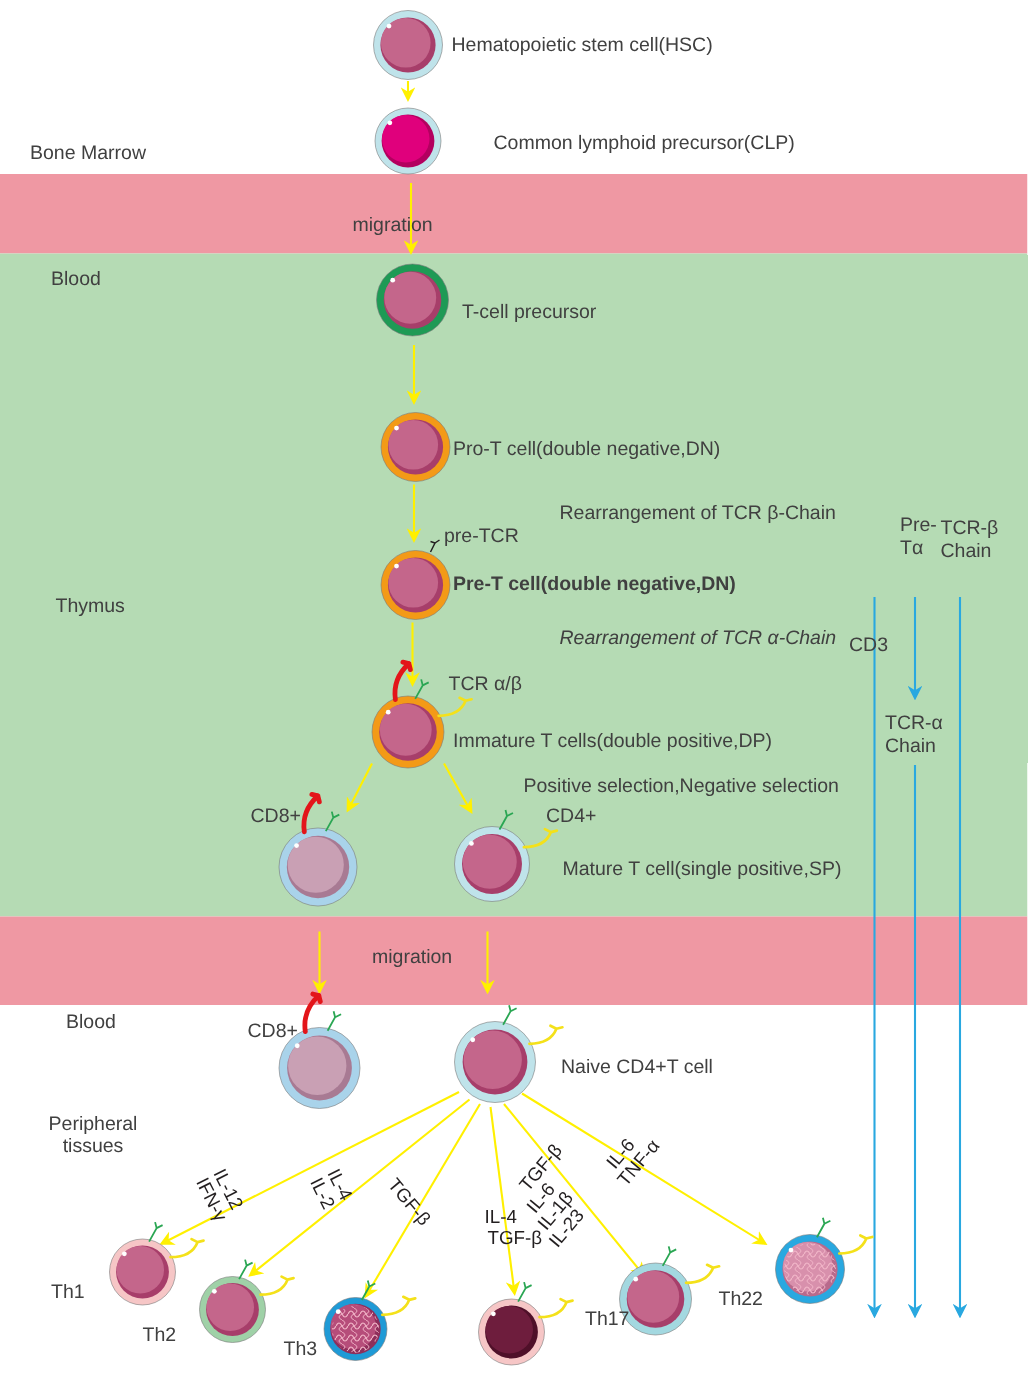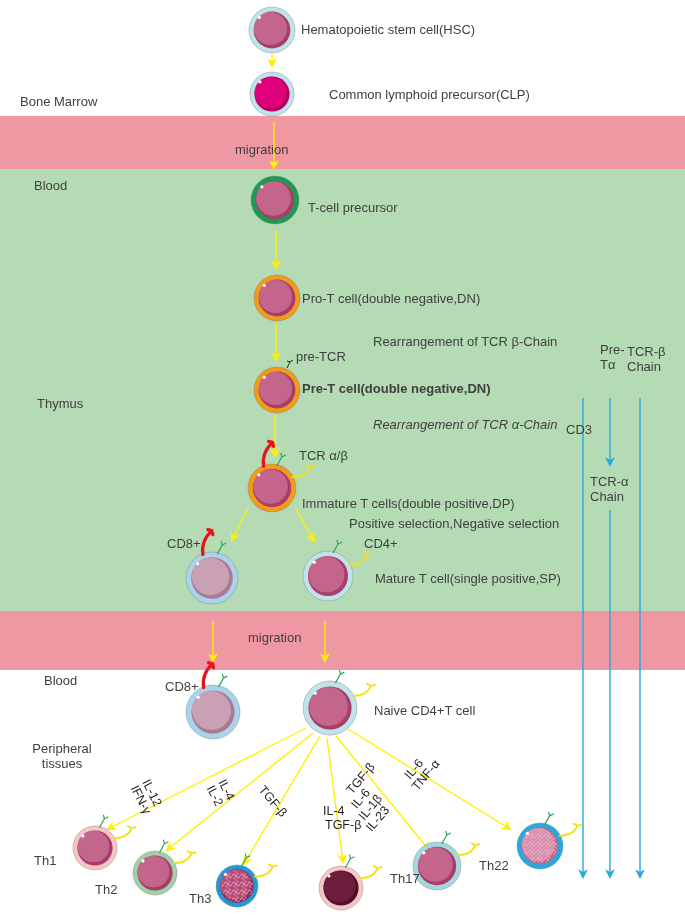--- a/index.html
+++ b/index.html
@@ -225,21 +225,21 @@
 </div>
 
 <div class="lbl" style="left:235px;top:142px;">migration</div>
 <div class="lbl" style="left:248px;top:630px;">migration</div>
 
 <div class="lbl" style="left:301px;top:22px;">Hematopoietic stem cell(HSC)</div>
 <div class="lbl" style="left:301px;top:87px;margin-left:28px;">Common lymphoid precursor(CLP)</div>
 <div class="lbl" style="left:308px;top:200px;">T-cell precursor</div>
 <div class="lbl" style="left:302px;top:291px;">Pro-T cell(double negative,DN)</div>
 <div class="lbl" style="left:302px;top:381px;font-weight:bold;">Pre-T cell(double negative,DN)</div>
-<div class="lbl" style="left:302px;top:496px;">Immature T cells(double positive,DP)</div>
+<div class="lbl" style="left:302px;top:486px;">Immature T cells(double positive,DP)</div>
 <div class="lbl" style="left:375px;top:571px;">Mature T cell(single positive,SP)</div>
 <div class="lbl" style="left:374px;top:703px;">Naive CD4+T cell</div>
 
 <div class="lbl" style="left:296px;top:349px;">pre-TCR</div>
 <div class="lbl" style="left:299px;top:448px;">TCR α/β</div>
 <div class="lbl" style="left:167px;top:536px;">CD8+</div>
 <div class="lbl" style="left:364px;top:536px;">CD4+</div>
 <div class="lbl" style="left:165px;top:679px;">CD8+</div>
 
 <div class="lbl" style="left:373px;top:334px;">Rearrangement of TCR β-Chain</div>

